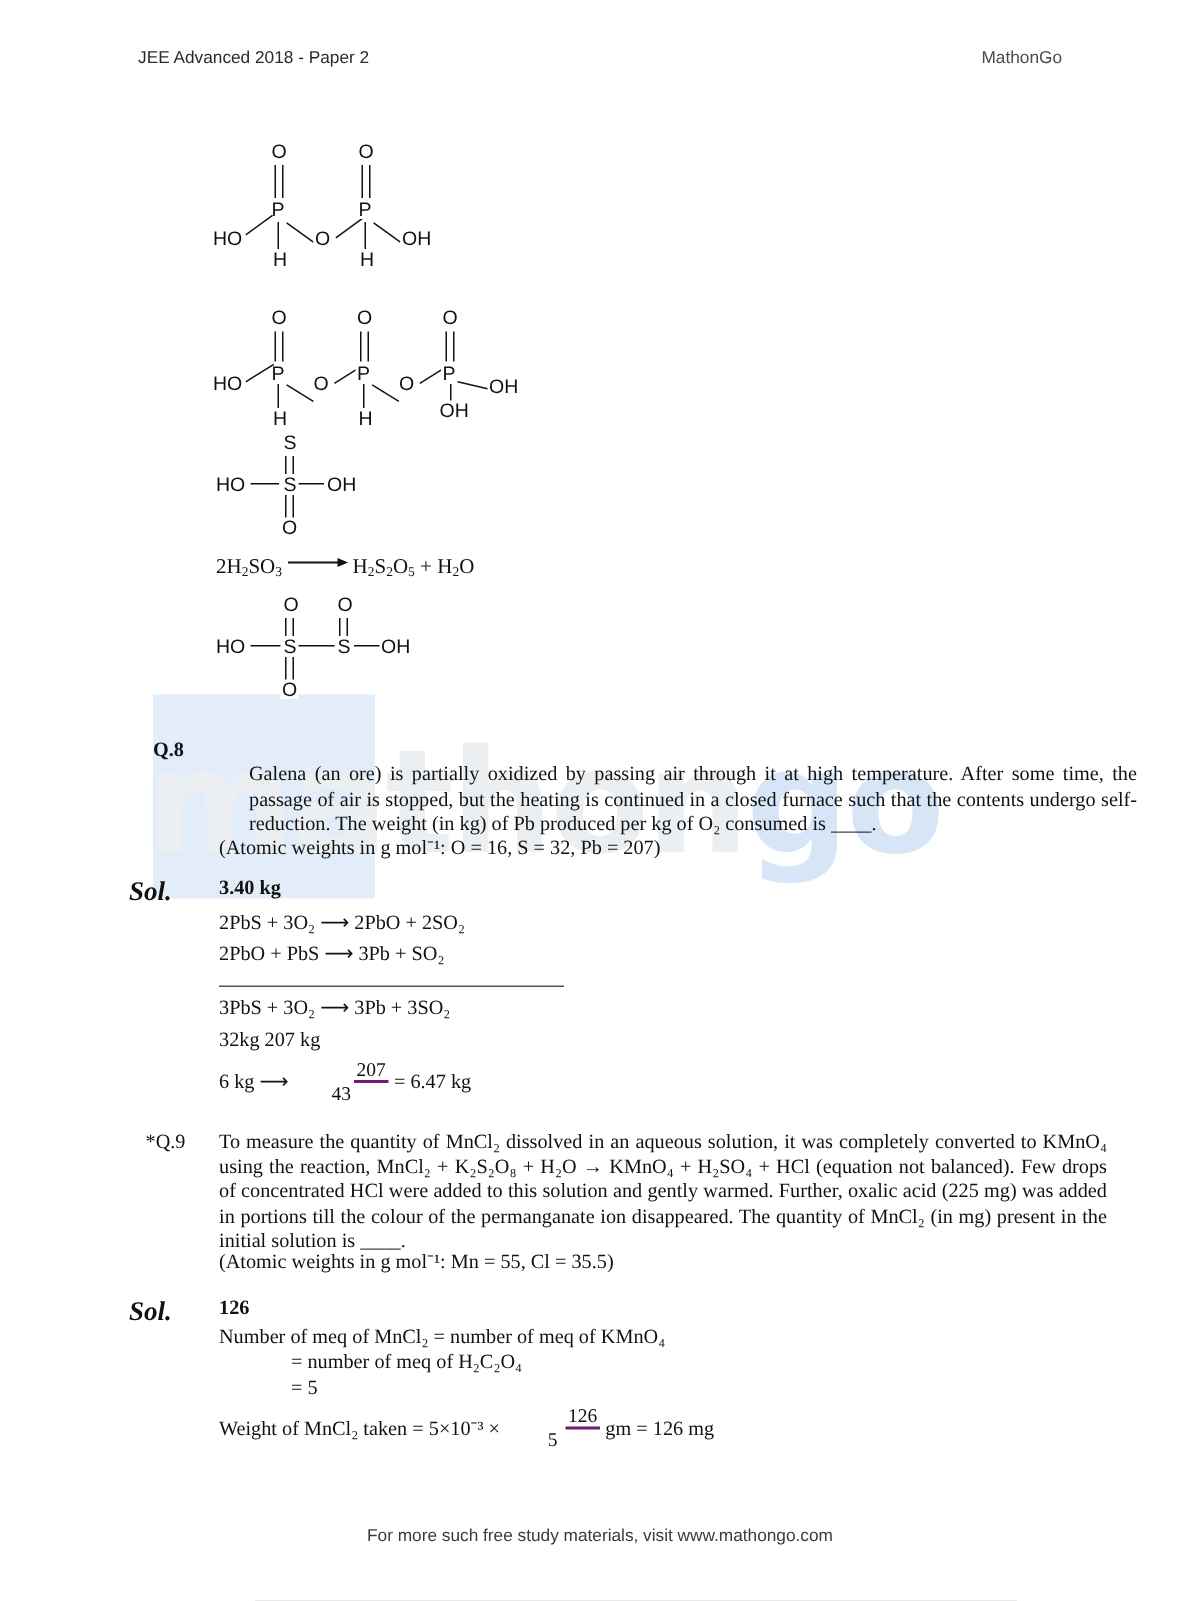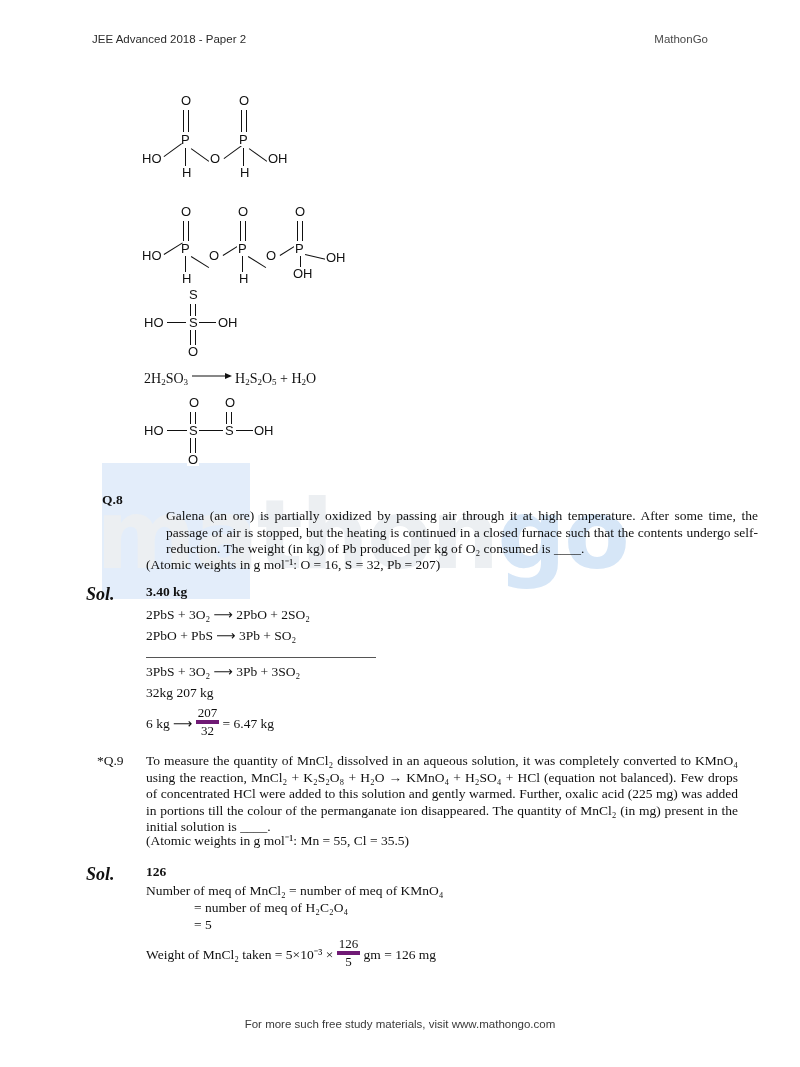--- a/index.html
+++ b/index.html
@@ -122,21 +122,21 @@
   .rule{position:absolute;height:1px;background:#555;}
 
   
   .frac{
     display:inline-block;
     vertical-align:-0.55em;
     text-align:center;
     line-height:1.05;
     font-size:13px;
   }
-  .frac .num{display:block;border-bottom:4px solid #701a75;padding:0 2px;}
+  .frac .num{display:block;border-bottom:2px solid #701a75;padding:0 2px;margin-left:40px;}
   .frac .den{display:block;padding:0 2px;}
   .arrow{letter-spacing:-2px;}
 </style>
 </head>
 <body>
 
 <div class="page">
 
   <div class="wm-block" style="background: rgb(227, 237, 250);"></div>
   <div class="wm-text">
@@ -265,21 +265,21 @@
     <div class="soltext" style="left:146px;top:606px;">2PbS + 3O₂ ⟶ 2PbO + 2SO₂</div>
     <div class="soltext" style="left:146px;top:627px;">2PbO + PbS ⟶ 3Pb + SO₂</div>
     <div class="rule" style="left:146px;top:657px;width:230px;"></div>
     <div class="soltext" style="left:146px;top:663px;">3PbS + 3O₂ ⟶ 3Pb + 3SO₂</div>
     <div class="soltext" style="left:146px;top:684px;">32kg        207 kg</div>
 
     <div class="soltext" style="left:146px;top:706px;">
       <span>6 kg ⟶</span>
       <span class="frac">
         <span class="num">207</span>
-        <span class="den">32</span>
+        <span class="den">43</span>
       </span>
       <span>= 6.47 kg</span>
     </div>
 
     <div class="qnum" style="left:97px;top:753px;">*Q.9</div>
     <div class="qbody" style="left:146px;top:753px;width:592px;">To measure the quantity of MnCl₂ dissolved in an aqueous solution, it was completely converted to KMnO₄ using the reaction, MnCl₂ + K₂S₂O₈ + H₂O → KMnO₄ + H₂SO₄ + HCl (equation not balanced). Few drops of concentrated HCl were added to this solution and gently warmed. Further, oxalic acid (225 mg) was added in portions till the colour of the permanganate ion disappeared. The quantity of MnCl₂ (in mg) present in the initial solution is ____.</div>
     <div class="qbody" style="left:146px;top:833px;width:592px;text-align:left;">(Atomic weights in g mol⁻¹: Mn = 55, Cl = 35.5)</div>
 
     <div class="solword" style="left:86px;top:864px;">Sol.</div>
     <div class="solans" style="left:146px;top:864px;">126</div>

